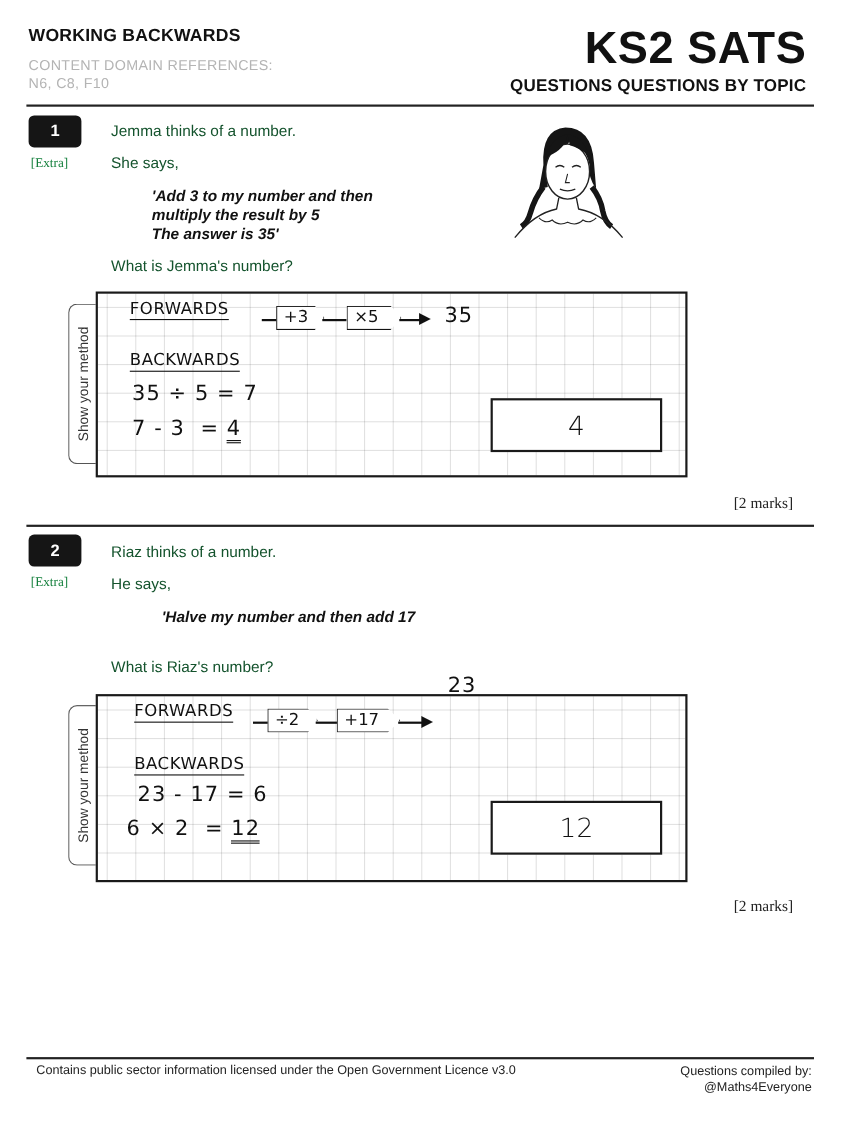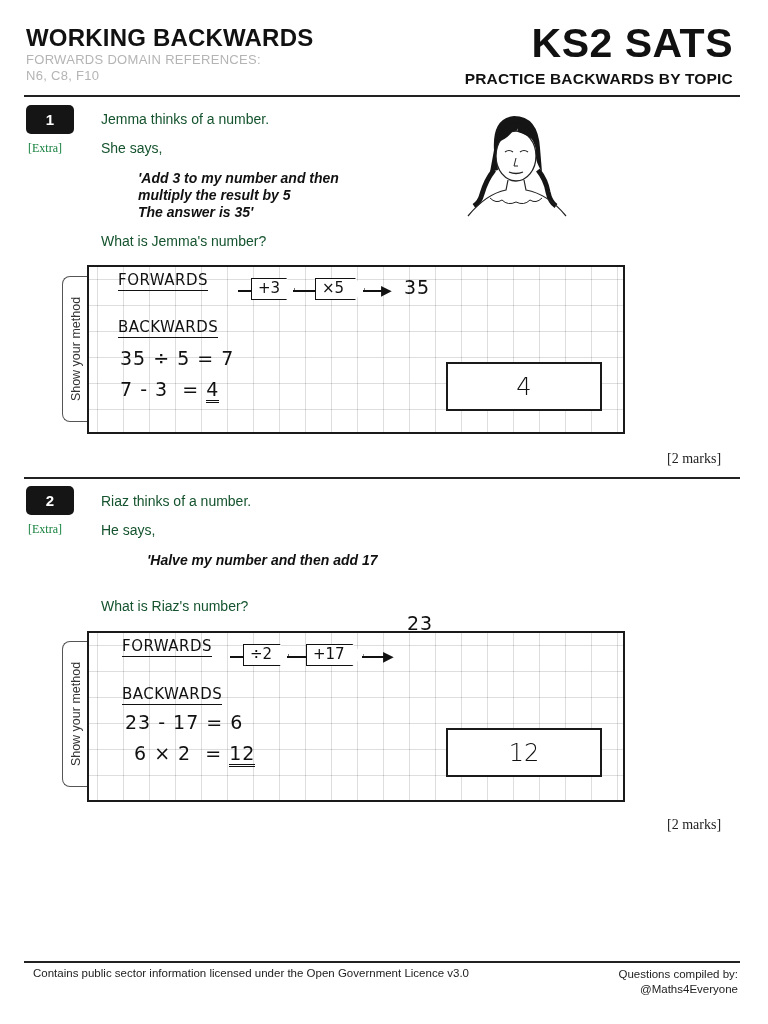--- a/index.html
+++ b/index.html
@@ -2,21 +2,21 @@
 <html><head>
 <meta charset="utf-8">
 <style>
   * { box-sizing: border-box; margin: 0; padding: 0; }
   html, body { width: 768px; height: 1024px; background: #ffffff; overflow: hidden; }
   body { position: relative; font-family: "Liberation Sans", sans-serif; color: #111; }
 
   .abs { position: absolute; }
 
   
-  .title-left { left: 26px; top: 24px; font-size: 24px; font-weight: bold; letter-spacing: 0.2px; color: #111; }
+  .title-left { left: 26px; top: 24px; font-size: 16px; font-weight: bold; letter-spacing: 0.2px; color: #111; }
   .cdr { left: 26px; top: 52px; font-size: 13px; color: #b4b4b4; letter-spacing: 0.3px; line-height: 16px; }
   .title-right { right: 35px; top: 20px; font-size: 41px; font-weight: bold; color: #111; letter-spacing: 0.5px; }
   .subtitle-right { right: 35px; top: 70px; font-size: 15.5px; font-weight: bold; color: #111; letter-spacing: 0.2px; }
   .rule { left: 24px; width: 716px; height: 2px; background: #222; }
 
   
   .qbadge { width: 48px; height: 29px; background: #151515; border-radius: 5px; color: #fff;
             font-weight: bold; font-size: 15px; display: flex; align-items: center; justify-content: center; }
   .extra { font-family: "Liberation Serif", serif; font-size: 12px; color: #15803d; }
 
@@ -48,25 +48,25 @@
   .marks { font-family: "Liberation Serif", serif; font-size: 14px; color: #222; }
 
   .footer-left { left: 33px; top: 966px; font-size: 11.5px; color: #222; line-height: 15px; }
   .footer-right { right: 30px; top: 967px; font-size: 11.5px; color: #222; line-height: 15px; text-align: right; }
 </style>
 </head>
 <body>
 
 <div class="abs title-left">WORKING BACKWARDS</div>
 <div class="abs cdr">
-  <div>FORWARDS DOMAIN REFERENCES:</div>
+  <div>CONTENT DOMAIN REFERENCES:</div>
   <div>N6, C8, F10</div>
 </div>
 <div class="abs title-right">KS2 SATS</div>
-<div class="abs subtitle-right">PRACTICE BACKWARDS BY TOPIC</div>
+<div class="abs subtitle-right">QUESTIONS QUESTIONS BY TOPIC</div>
 <div class="abs rule" style="top:95px;"></div>
 
 <section>
   <div class="abs qbadge" style="left:26px; top:105px;">1</div>
   <div class="abs extra" style="left:28px; top:141px;">[Extra]</div>
   <div class="abs qtext" style="left:101px; top:111px;">Jemma thinks of a number.</div>
   <div class="abs qtext" style="left:101px; top:140px;">She says,</div>
   <div class="abs quote" style="left:138px; top:170px;">
     <div>'Add 3 to my number and then</div>
     <div>multiply the result by 5</div>
@@ -134,21 +134,21 @@
   <div class="abs line" style="left:230px; top:656px; width:14px;"></div>
   <div class="abs hw op-box" style="left:243px; top:644px; width:46px;">÷2</div>
   <div class="abs line" style="left:287px; top:656px; width:20px;"></div>
   <div class="abs hw op-box" style="left:306px; top:644px; width:58px;">+17</div>
   <div class="abs line" style="left:362px; top:656px; width:24px;"></div>
   <div class="abs hw" style="left:383px; top:646px; font-size:14px; line-height:20px;">▶</div>
   <div class="abs hw hw-eq" style="left:407px; top:612px;text-align:right;">23</div>
 
   <div class="abs hw hw-label" style="left:122px; top:685px;">BACKWARDS</div>
   <div class="abs hw hw-eq" style="left:125px; top:711px;">23 - 17 = 6</div>
-  <div class="abs hw hw-eq" style="left:134px; top:742px; white-space:pre;"><span>6 × 2  = </span><span class="underline2">12</span></div>
+  <div class="abs hw hw-eq" style="left:115px; top:742px; white-space:pre;"><span>6 × 2  = </span><span class="underline2">12</span></div>
 
   <div class="abs answer-box" style="left:446px; top:728px; width:156px; height:49px;">12</div>
 
   <div class="abs marks" style="left:667px; top:817px;">[2 marks]</div>
 </section>
 
 <div class="abs rule" style="top:961px; height:1.5px;"></div>
 <div class="abs footer-left">
   <div>Contains public sector information licensed under the Open Government Licence v3.0</div>
 </div>

